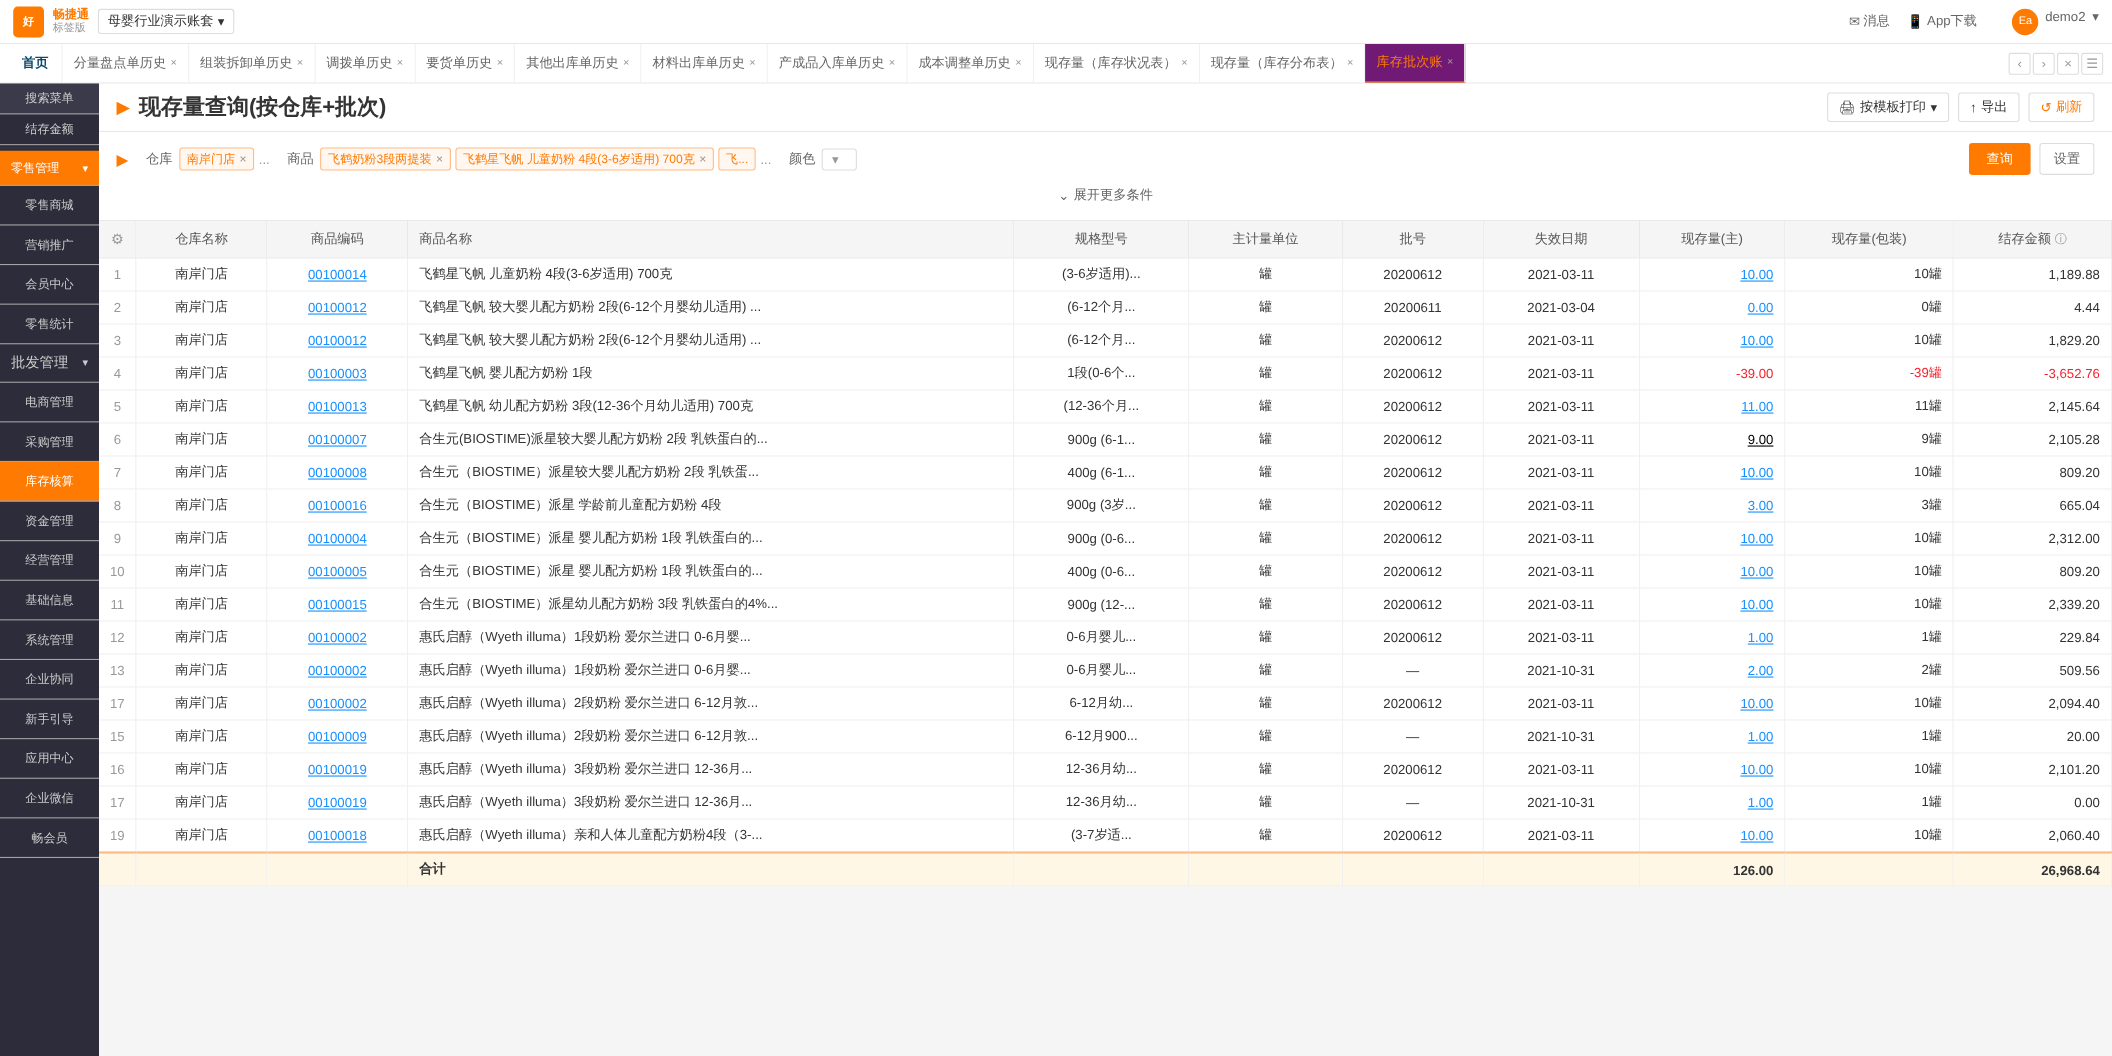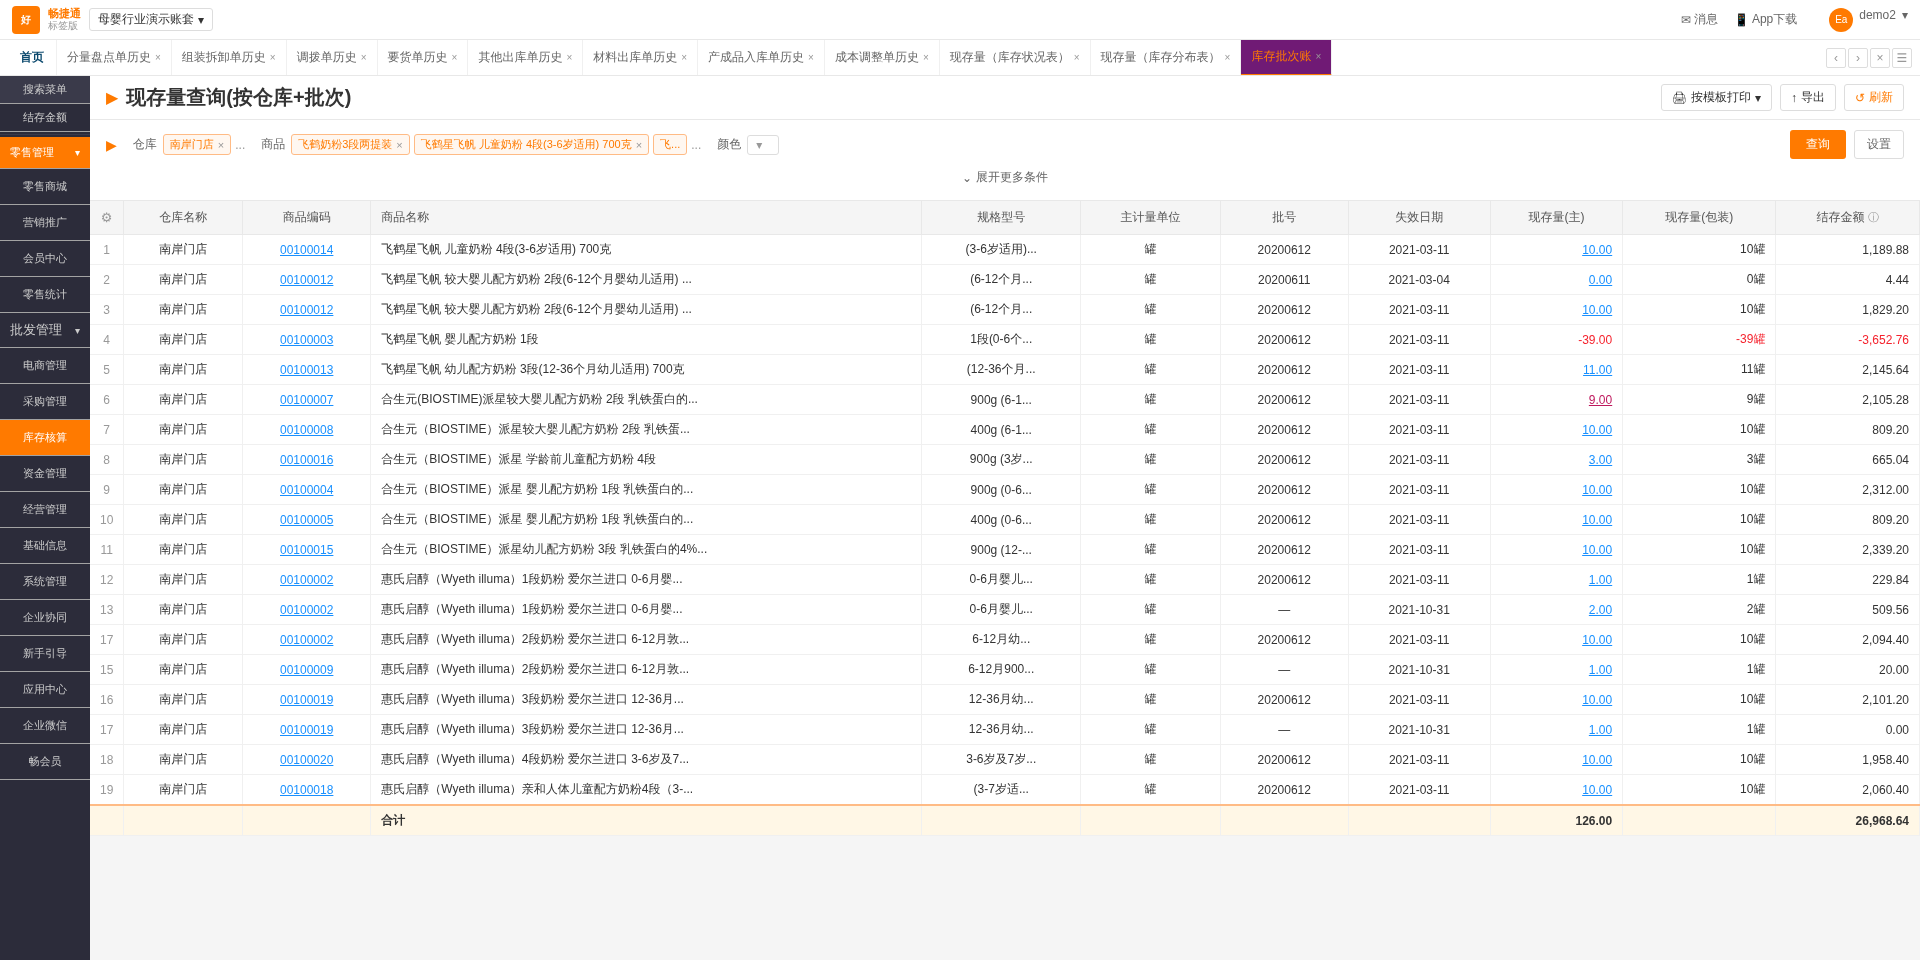--- a/index.html
+++ b/index.html
@@ -406,21 +406,21 @@
     </tr>
             <tr>
       <td class="row-num">6</td>
       <td>南岸门店</td>
       <td class="underline-link">00100007</td>
       <td class="td-left" style="max-width:320px;overflow:hidden;text-overflow:ellipsis;">合生元(BIOSTIME)派星较大婴儿配方奶粉 2段 乳铁蛋白的...</td>
       <td>900g (6-1...</td>
       <td>罐</td>
       <td>20200612</td>
       <td>2021-03-11</td>
-      <td class="td-right" style="text-decoration:underline;color:#be185d;cursor:pointer;">9.00</td>
+      <td class="td-right" style="text-decoration:underline;color:#000000;cursor:pointer;">9.00</td>
       <td class="td-right">9罐</td>
       <td class="td-right">2,105.28</td>
     </tr>
             <tr>
       <td class="row-num">7</td>
       <td>南岸门店</td>
       <td class="underline-link">00100008</td>
       <td class="td-left" style="max-width:320px;overflow:hidden;text-overflow:ellipsis;">合生元（BIOSTIME）派星较大婴儿配方奶粉 2段 乳铁蛋...</td>
       <td>400g (6-1...</td>
       <td>罐</td>
@@ -554,33 +554,20 @@
       <td class="td-left" style="max-width:320px;overflow:hidden;text-overflow:ellipsis;">惠氏启醇（Wyeth illuma）3段奶粉 爱尔兰进口 12-36月...</td>
       <td>12-36月幼...</td>
       <td>罐</td>
       <td>—</td>
       <td>2021-10-31</td>
       <td class="td-right" style="text-decoration:underline;color:#1890ff;cursor:pointer;">1.00</td>
       <td class="td-right">1罐</td>
       <td class="td-right">0.00</td>
     </tr>
             <tr>
-      <td class="row-num">18</td>
-      <td>南岸门店</td>
-      <td class="underline-link">00100020</td>
-      <td class="td-left" style="max-width:320px;overflow:hidden;text-overflow:ellipsis;">惠氏启醇（Wyeth illuma）4段奶粉 爱尔兰进口 3-6岁及7...</td>
-      <td>3-6岁及7岁...</td>
-      <td>罐</td>
-      <td>20200612</td>
-      <td>2021-03-11</td>
-      <td class="td-right" style="text-decoration:underline;color:#1890ff;cursor:pointer;">10.00</td>
-      <td class="td-right">10罐</td>
-      <td class="td-right">1,958.40</td>
-    </tr>
-            <tr>
       <td class="row-num">19</td>
       <td>南岸门店</td>
       <td class="underline-link">00100018</td>
       <td class="td-left" style="max-width:320px;overflow:hidden;text-overflow:ellipsis;">惠氏启醇（Wyeth illuma）亲和人体儿童配方奶粉4段（3-...</td>
       <td>(3-7岁适...</td>
       <td>罐</td>
       <td>20200612</td>
       <td>2021-03-11</td>
       <td class="td-right" style="text-decoration:underline;color:#1890ff;cursor:pointer;">10.00</td>
       <td class="td-right">10罐</td>

